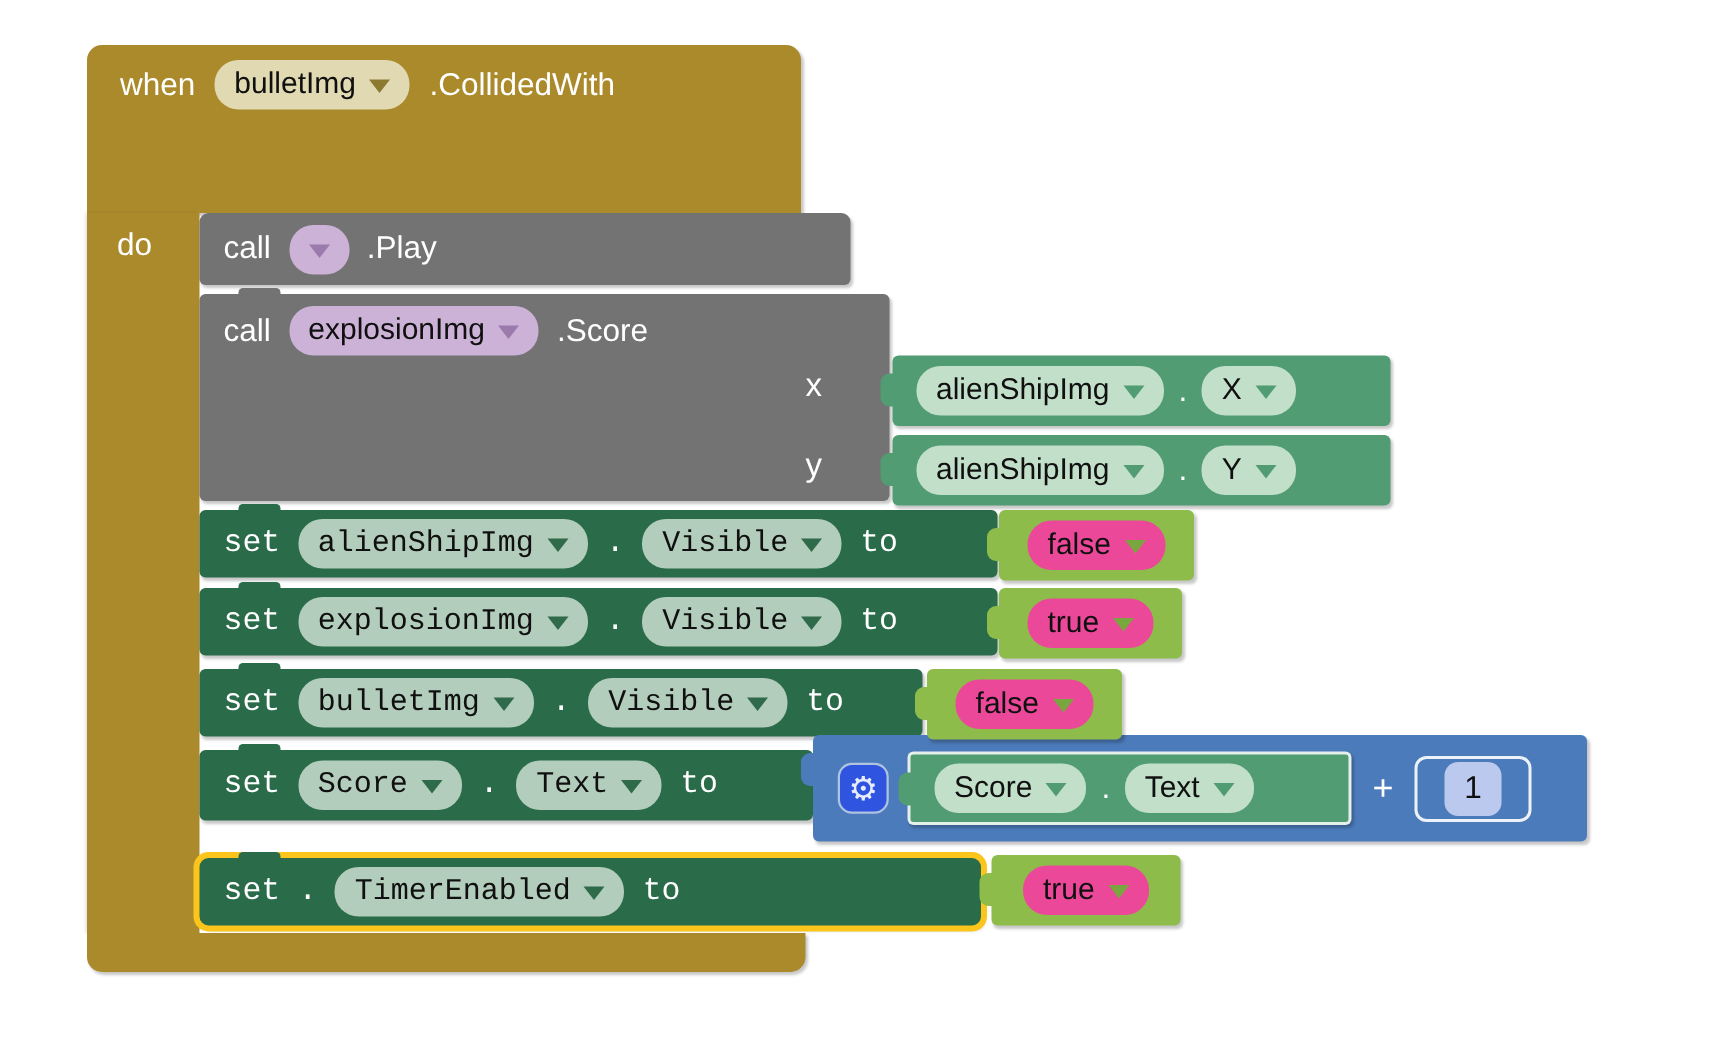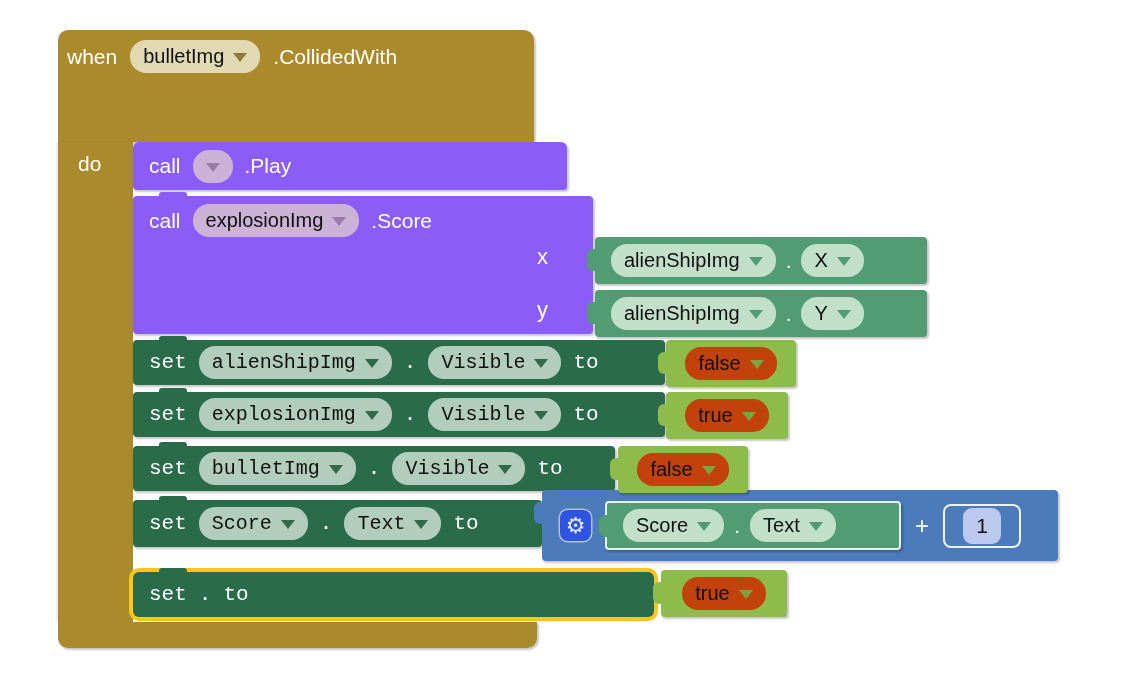--- a/index.html
+++ b/index.html
@@ -1,21 +1,21 @@
 <!DOCTYPE html>
 <html><head>
 <meta charset="utf-8">
 <style>
   * { margin:0; padding:0; box-sizing:border-box; }
   html,body { background:#ffffff; font-family:"Liberation Sans", sans-serif; }
   .canvas { position:relative; width:1146px; height:694px; background:#ffffff; overflow:hidden; }
 
   .block { position:absolute; border-radius:4px; box-shadow:1.5px 2px 2px rgba(0,0,0,0.22); }
   .b-gold   { background:#ab8a2c; }
-  .b-purple { background:#8b5cf6; }
+  .b-purple { background:#737373; }
   .b-green  { background:#2a6b4a;font-family:Liberation Mono, monospace; }
   .b-getter { background:#519c72; }
   .b-lime   { background:#8dbc4b; }
   .b-blue   { background:#4c7bbb; }
 
   
   .nub::before { content:""; position:absolute; top:-4px; left:26px; width:28px; height:5px;
                  background:inherit; border-radius:3px 3px 0 0; }
   
   .plug::after { content:""; position:absolute; left:-8px; top:12px; width:10px; height:22px;
@@ -26,21 +26,21 @@
   .dot { color:#ffffff; font-size:21px; }
 
   .pill { display:inline-flex; align-items:center; gap:9px; height:33px; padding:0 13px;
           border-radius:16px; font-size:20px; color:#101010; white-space:nowrap; cursor:pointer; }
   .tri { width:0; height:0; border-left:7px solid transparent; border-right:7px solid transparent;
          border-top:9px solid #555; margin-top:2px; }
   .pill-gold   { background:#e0d9b2; } .pill-gold .tri   { border-top-color:#8c7a30; }
   .pill-purple { background:#cbb2d6; } .pill-purple .tri { border-top-color:#9a7bab; }
   .pill-sage   { background:#b2cdbb; } .pill-sage .tri   { border-top-color:#2f6b4a; }
   .pill-mint   { background:#c2dfca; } .pill-mint .tri   { border-top-color:#519c72; }
-  .pill-lime   { background:#c2410c; } .pill-lime .tri   { border-top-color:#79a63e; }
+  .pill-lime   { background:#ec4899; } .pill-lime .tri   { border-top-color:#79a63e; }
 
   .other-chip { display:inline-block; background:#e89271; border:3px solid #f2bba0; border-radius:12px;
                 padding:2px 14px; font-size:21px; color:#101010; }
 
   .arg-label { position:absolute; color:#ffffff; font-size:22px; }
 
   .gear-badge { width:31px; height:31px; border-radius:8px; background:#2f55e0; color:#e8ecff;
                 display:flex; align-items:center; justify-content:center; font-size:22px;
                 box-shadow:0 0 0 1.5px rgba(255,255,255,0.55); cursor:pointer; }
   .socket-frame { display:flex; align-items:center; justify-content:center; width:78px; height:44px;
@@ -49,21 +49,21 @@
               align-items:center; justify-content:center; font-size:21px; color:#101010; cursor:text; }
   .selected { box-shadow:0 0 0 4px #fcc51c, 2px 3px 3px rgba(0,0,0,0.25); }
   .inner-getter { border:2px solid rgba(255,255,255,0.85); }
 </style>
 </head>
 <body>
 
 <div class="canvas">
 
   <div class="block b-gold" style="left:58px; top:30px; width:476px; height:112px; border-radius:10px 10px 0 0; box-shadow:1.5px 2px 2px rgba(0,0,0,0.22);">
-    <div style="display:flex; align-items:center; gap:13px; padding:10px 0 0 9px;">
+    <div style="display:flex; align-items:center; gap:13px; padding:10px 0 0 22px;">
       <span class="kw">when</span>
       <span class="pill pill-gold">
         <span>bulletImg</span>
         <span class="tri"></span>
       </span>
       <span class="kw">.CollidedWith</span>
     </div>
   </div>
 
   <div class="b-gold" style="position:absolute; left:58px; top:142px; width:75px; height:480px; box-shadow:-1.5px 0 2px rgba(0,0,0,0.12);">
@@ -231,20 +231,24 @@
       <span class="socket-frame">
         <span class="num-pill">1</span>
       </span>
     </div>
   </div>
 
   <div class="block b-green nub selected" style="left:133px; top:572px; width:521px; height:45px; border-radius:6px; z-index:2;">
     <div class="rowflex">
       <span class="kw">set</span>
       <span class="dot">.</span>
+      <span class="pill pill-sage">
+        <span>TimerEnabled</span>
+        <span class="tri"></span>
+      </span>
       <span class="kw">to</span>
     </div>
   </div>
   <div class="block b-lime plug" style="left:661px; top:570px; width:126px; height:47px; z-index:3;">
     <div class="rowflex" style="justify-content:center; padding:0 10px;">
       <span class="pill pill-lime">
         <span>true</span>
         <span class="tri"></span>
       </span>
     </div>

